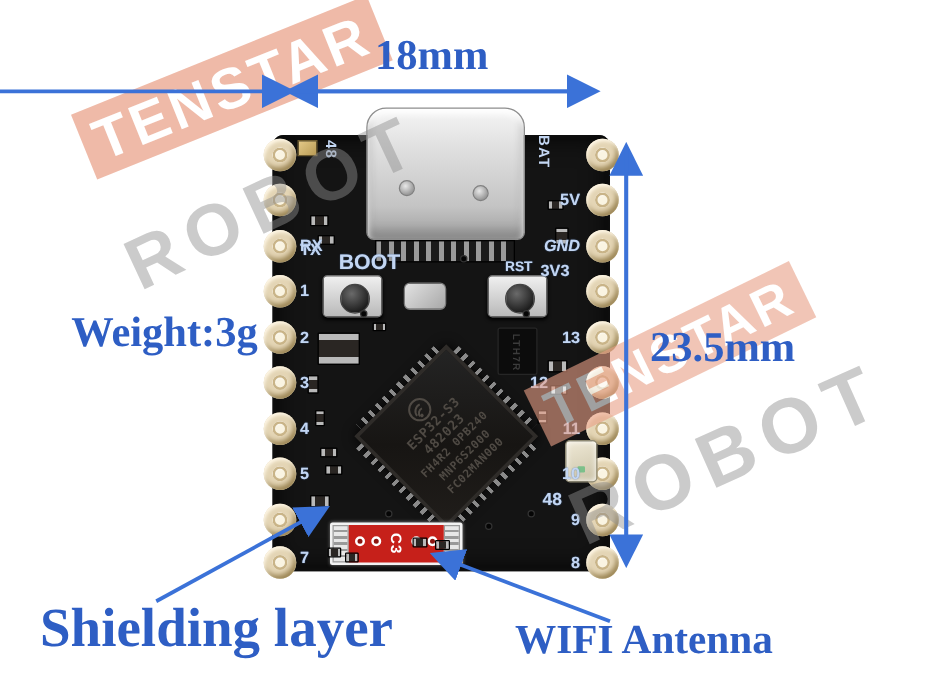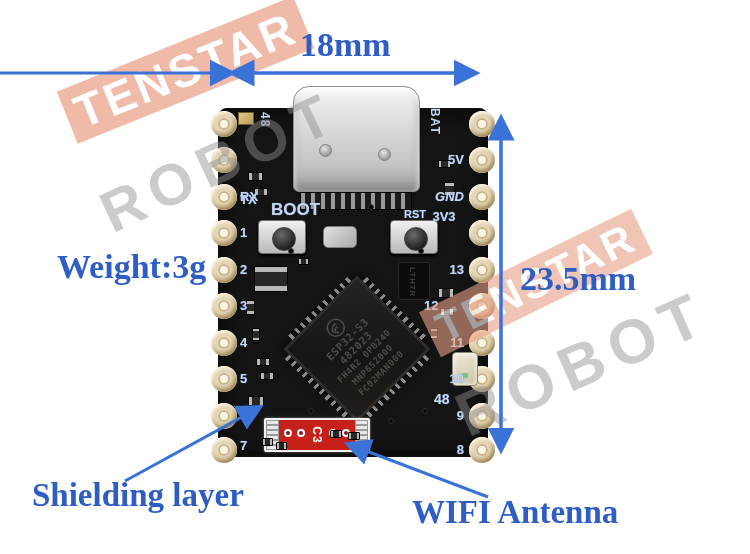--- a/index.html
+++ b/index.html
@@ -238,14 +238,14 @@
   <line x1="232" y1="73" x2="476" y2="73" stroke="#3b72d8" stroke-width="3" marker-end="url(#ah)"></line>
   <line x1="501" y1="450" x2="501" y2="118" stroke="#3b72d8" stroke-width="3" marker-end="url(#ah)"></line>
   <line x1="501" y1="118" x2="501" y2="450" stroke="#3b72d8" stroke-width="3" marker-end="url(#ah)"></line>
   <line x1="125" y1="481" x2="260" y2="407" stroke="#3b72d8" stroke-width="3" marker-end="url(#ah)"></line>
   <line x1="488" y1="497" x2="348" y2="444" stroke="#3b72d8" stroke-width="3" marker-end="url(#ah)"></line>
 </svg>
 
 <div class="anno" style="left:300px; top:26px;">18mm</div>
 <div class="anno" style="left:520px; top:260px;">23.5mm</div>
 <div class="anno" style="left:57px;  top:248px;">Weight:3g</div>
-<div class="anno" style="left:32px;  top:477px; font-size:33px;">Shielding layer</div>
+<div class="anno" style="left:32px;  top:477px; font-size:44px;">Shielding layer</div>
 <div class="anno" style="left:412px; top:494px; font-size:33px;">WIFI Antenna</div>
 
 </body></html>

